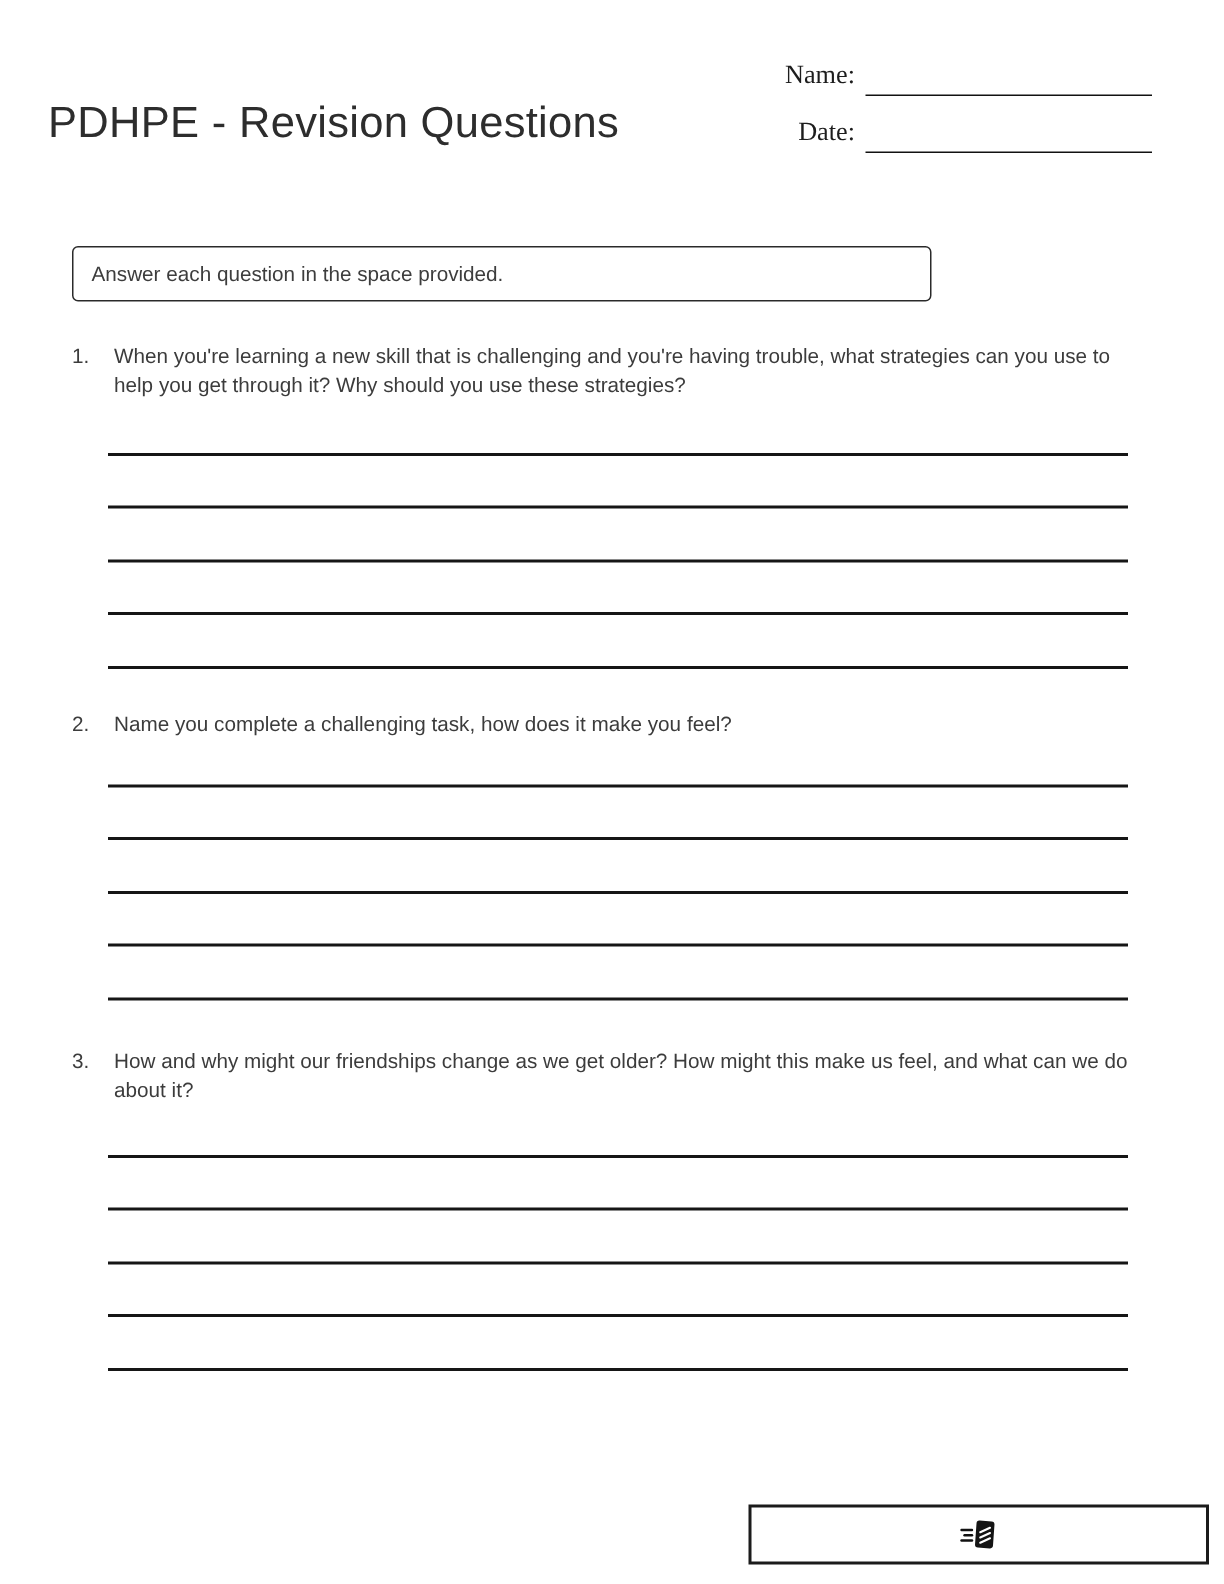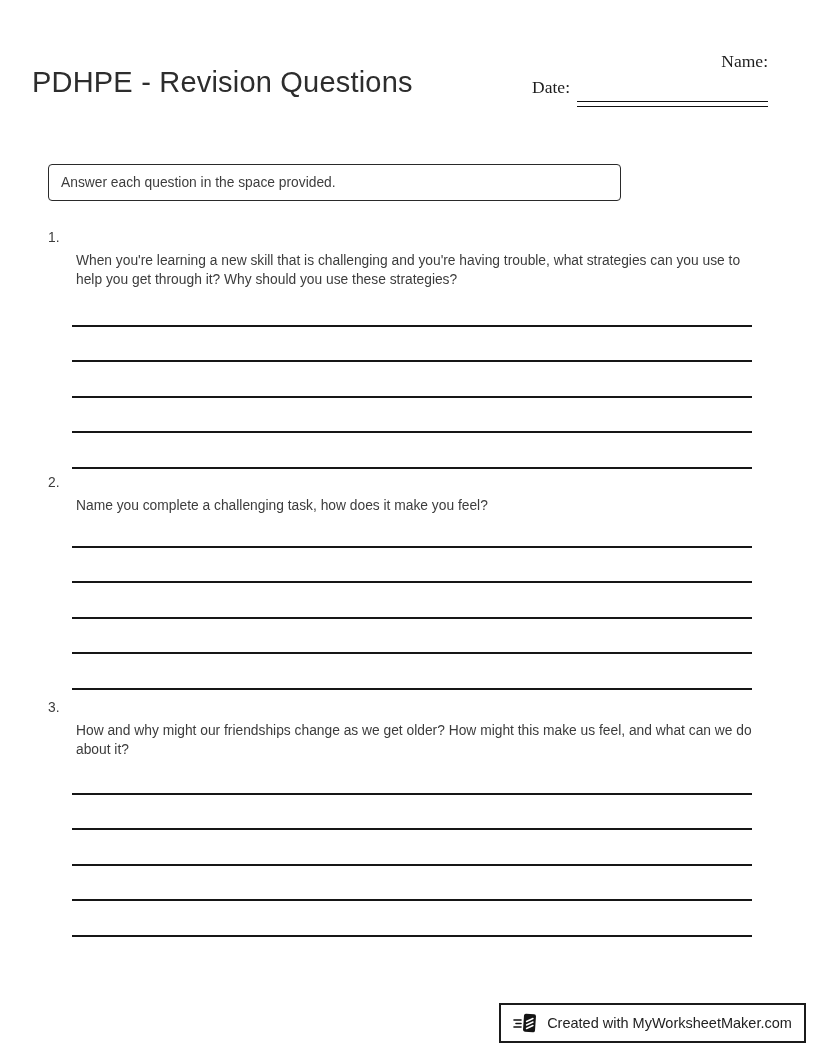--- a/index.html
+++ b/index.html
@@ -33,21 +33,21 @@
     font-family: "Liberation Serif", serif;
     font-size: 17.5px;
     color: #1d1d1d;
   }
   .field-row .field-label { padding-bottom: 4px; }
   .field-row .blank {
     width: 191px;
     height: 24px;
     border-bottom: 1.6px solid #111111;
   }
-  #name-row { top: 51px; flex-direction: column; }
+  #name-row { top: 39px; }
   #date-row { top: 77px; justify-content: space-between; }
 
   
   .instruction-box {
     position: absolute;
     left: 48px;
     top: 164px;
     width: 573px;
     height: 37px;
     border: 1.5px solid #2a2a2a;
@@ -69,21 +69,21 @@
   #questions .question:nth-child(2) { top: 473px; }
   #questions .question:nth-child(3) { top: 698px; }
   .q-row {
     display: flex;
     gap: 10px;
     font-size: 13.8px;
     line-height: 19px;
     color: #3c3c3c;
   }
   .q-num { flex: 0 0 18px; }
-  .q-text { flex: 1; margin-top: 23px; }
+  .q-text { flex: 1; }
   .answer-lines { margin-left: 24px; width: 680px; }
   .answer-line { height: 35.5px; border-bottom: 2px solid #161616; }
   #questions .question:nth-child(1) .answer-lines { margin-top: 2px; }
   #questions .question:nth-child(2) .answer-lines { margin-top: -3px; }
   #questions .question:nth-child(3) .answer-lines { margin-top: 0px; }
 
   
   .footer-box {
     position: absolute;
     left: 499px;
@@ -169,14 +169,13 @@
       <line x1="3" y1="13.5" x2="8" y2="13.5"></line>
       <line x1="1" y1="17" x2="8" y2="17"></line>
     </g>
     <rect x="10.5" y="4" width="12" height="18" rx="2" fill="#141414" transform="rotate(4 16.5 13)"></rect>
     <g stroke="#ffffff" stroke-width="1.4" stroke-linecap="round">
       <path d="M13.5 11.5 L20 8.5"></path>
       <path d="M13.5 15 L20 12"></path>
       <path d="M13.5 18.5 L20 15.5"></path>
     </g>
   </svg>
-  <span>Created with MyWorksheetMaker.com</span>
 </div>
 
 </body></html>

